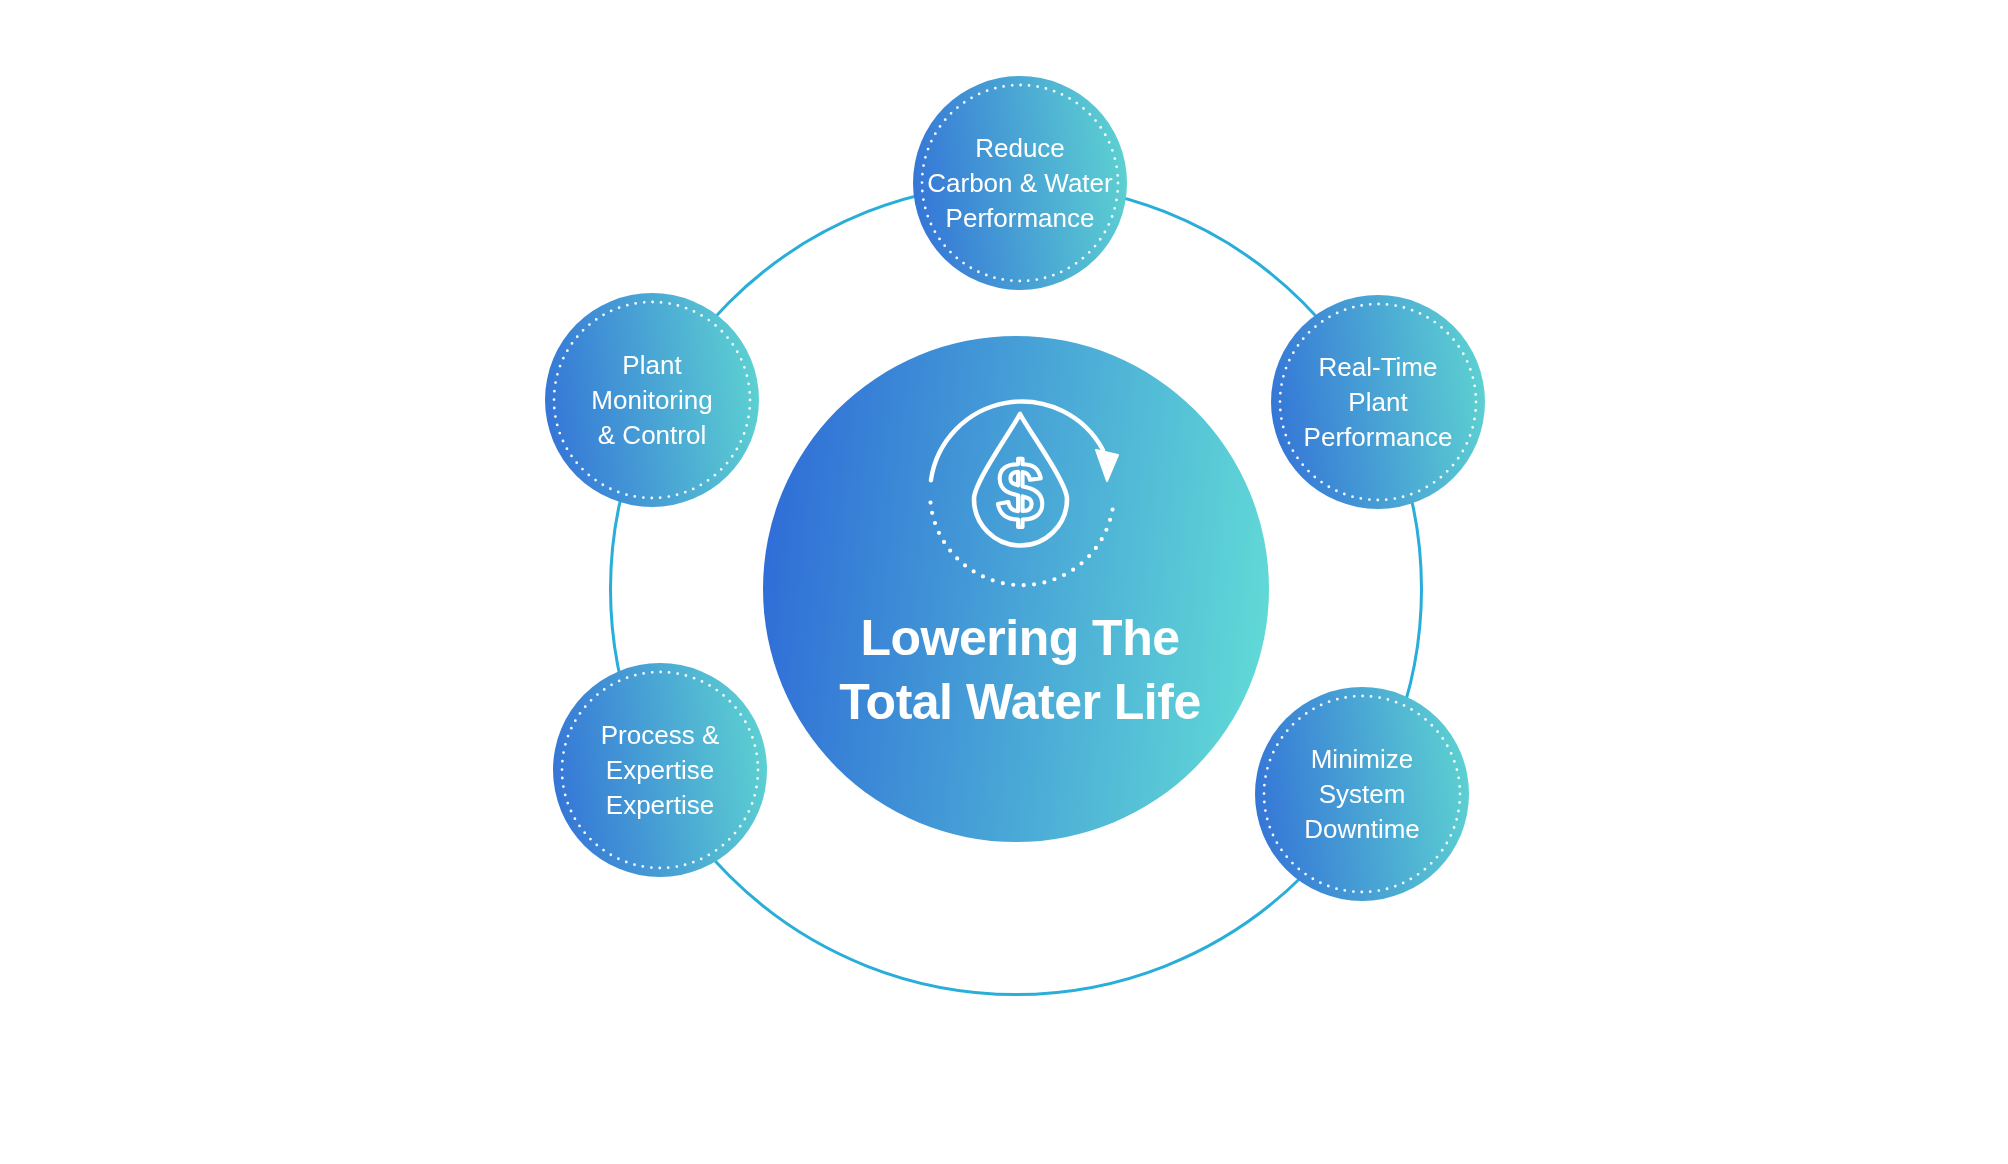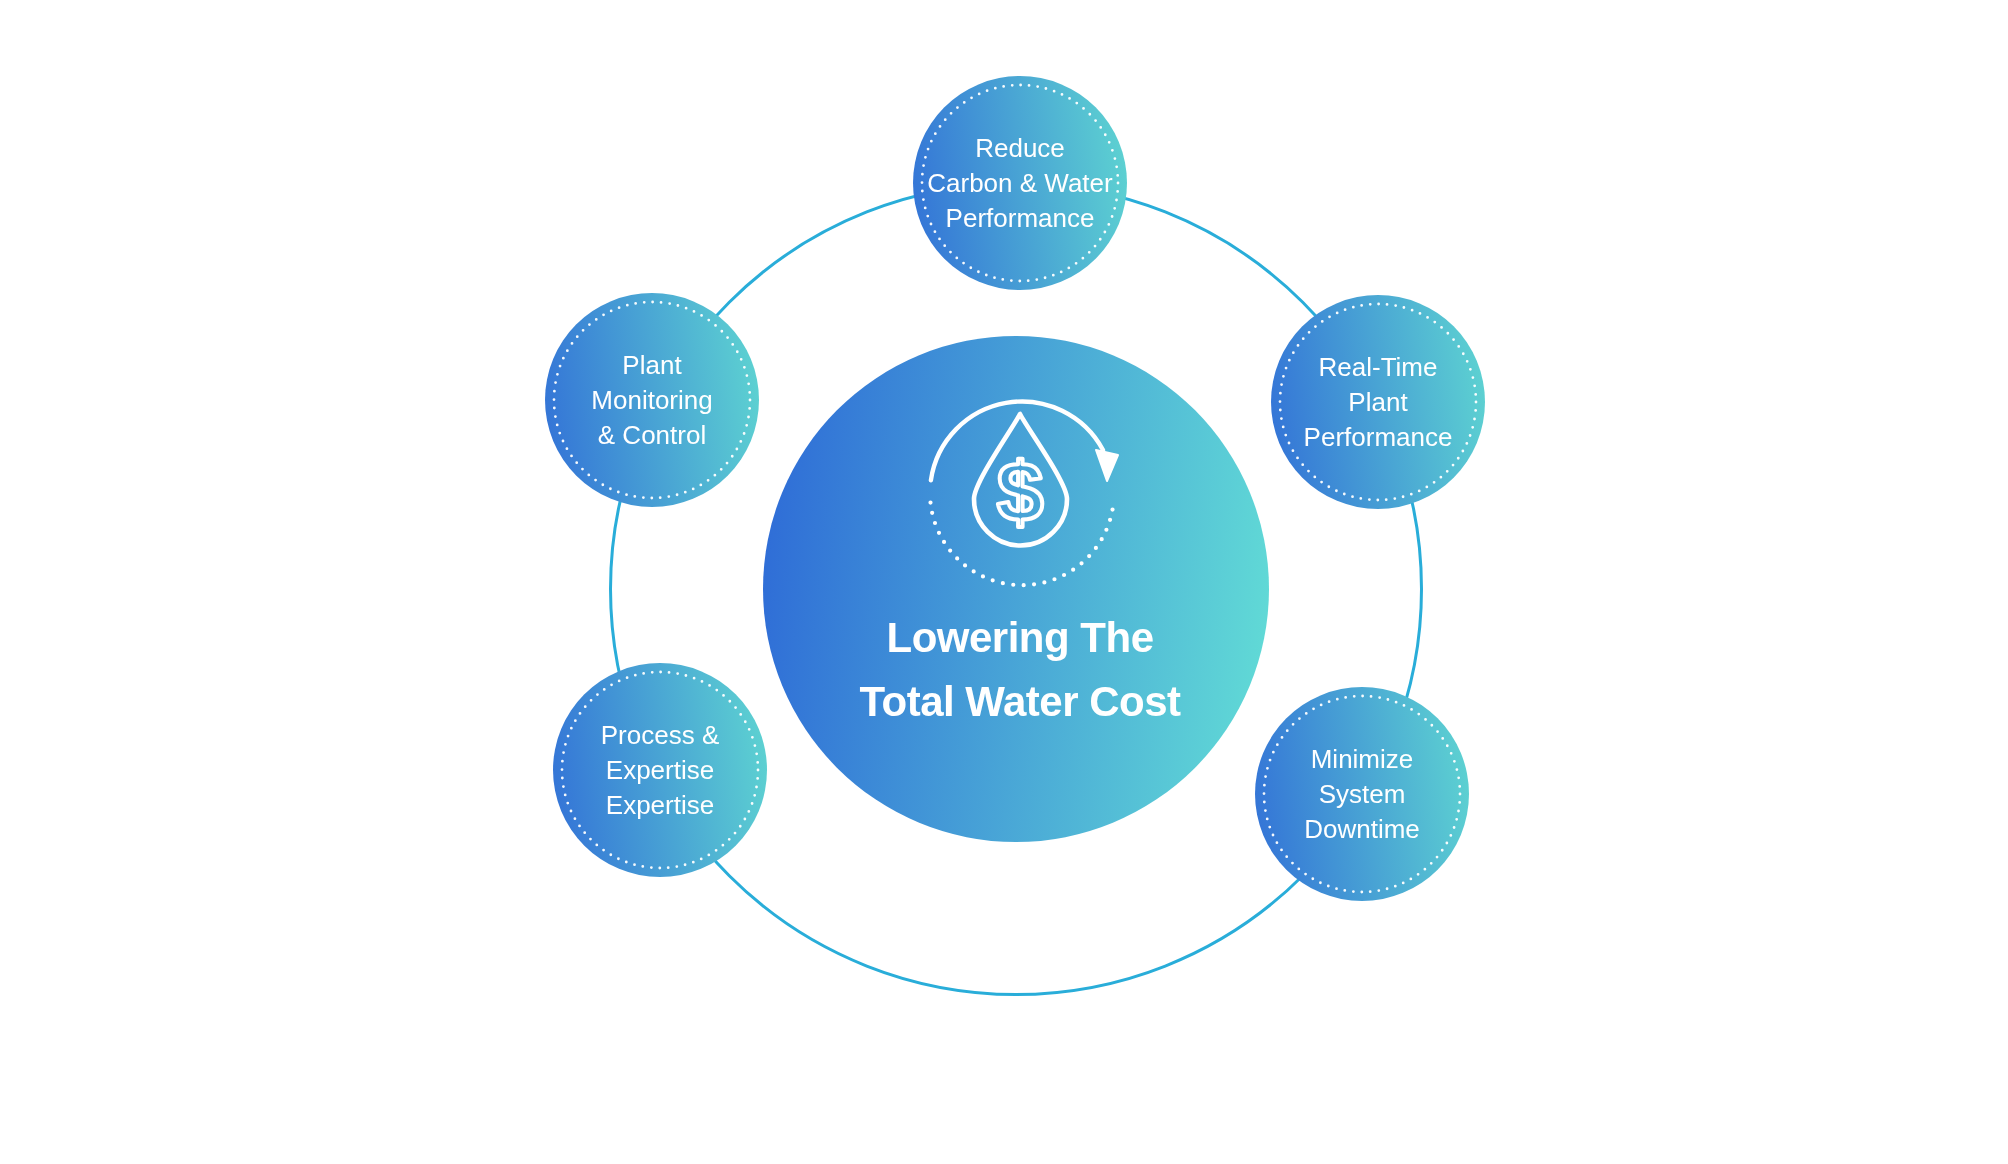--- a/index.html
+++ b/index.html
@@ -48,21 +48,21 @@
     fill:none;stroke:var(--text);stroke-width:4.4;stroke-linecap:round;
   }
   .center-icon .arc-head{fill:var(--text);stroke:var(--text);stroke-width:2;stroke-linejoin:round;}
   .center-icon .arc-dots{
     fill:none;stroke:var(--text);stroke-width:4.2;stroke-linecap:round;
     stroke-dasharray:0 10.5;
   }
   .center-title{
     position:absolute;left:8px;right:0;top:270px;
     text-align:center;color:var(--text);
-    font-size:42px;font-weight:bold;line-height:64px;letter-spacing:-0.5px;
+    font-size:50px;font-weight:bold;line-height:64px;letter-spacing:-0.5px;
   }
   
   .satellite{
     position:absolute;width:214px;height:214px;border-radius:50%;
     background:linear-gradient(82deg,var(--satellite-blue) 2%,var(--satellite-teal) 100%);
     text-decoration:underline;
   }
   .sat-top    {left:913px; top:76px;}
   .sat-tr     {left:1271px;top:295px;}
   .sat-br     {left:1255px;top:687px;}
@@ -94,21 +94,21 @@
 
       <text class="dollar" x="103" y="133">$</text>
 
       <path class="arc-solid" d="M 13.9 92.2 A 92 92 0 0 1 186 62"></path>
       <polygon class="arc-head" points="179,62 201,67 190,93"></polygon>
 
       <path class="arc-dots" d="M 13.5 114.6 A 92 92 0 0 0 196.8 111.4"></path>
     </svg>
     <div class="center-title">
       <div>Lowering The</div>
-      <div>Total Water Cost</div>
+      <div>Total Water Life</div>
     </div>
   </div>
 
   <div class="satellite sat-top">
     <svg class="dotring" viewBox="0 0 214 214" aria-hidden="true">
         <circle cx="107" cy="107" r="98"></circle>
       </svg>
     <div class="sat-text">
       <span>Reduce</span>
       <span>Carbon &amp; Water</span>

